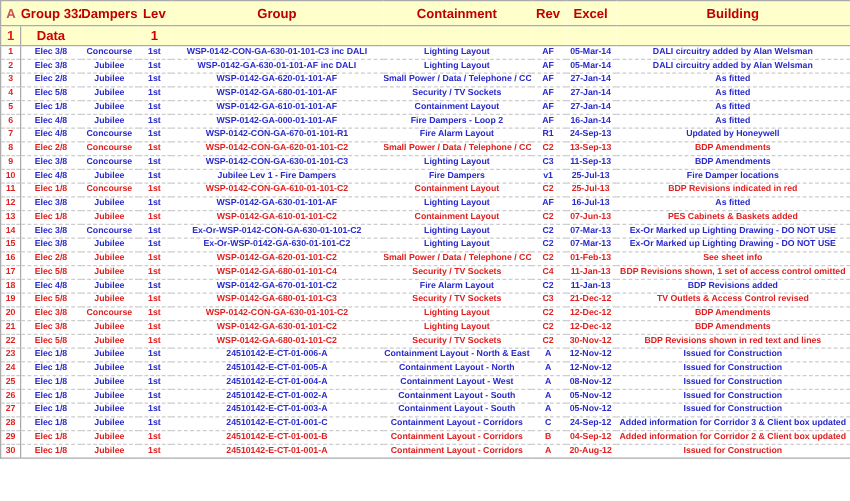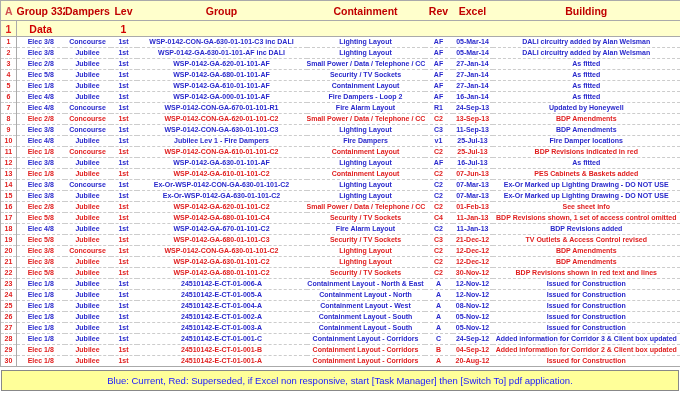--- a/index.html
+++ b/index.html
@@ -411,14 +411,13 @@
     <td>1st</td>
     <td>24510142-E-CT-01-001-A</td>
     <td>Containment Layout - Corridors</td>
     <td>A</td>
     <td>20-Aug-12</td>
     <td>Issued for Construction</td>
   </tr>
       </tbody>
   </table>
 
-  <div class="legend-bar">Blue: Current, Red: Superseded, if Excel non responsive, start [Task Manager] then [Switch To] pdf application.</div>
 </div>
 
 </body></html>

